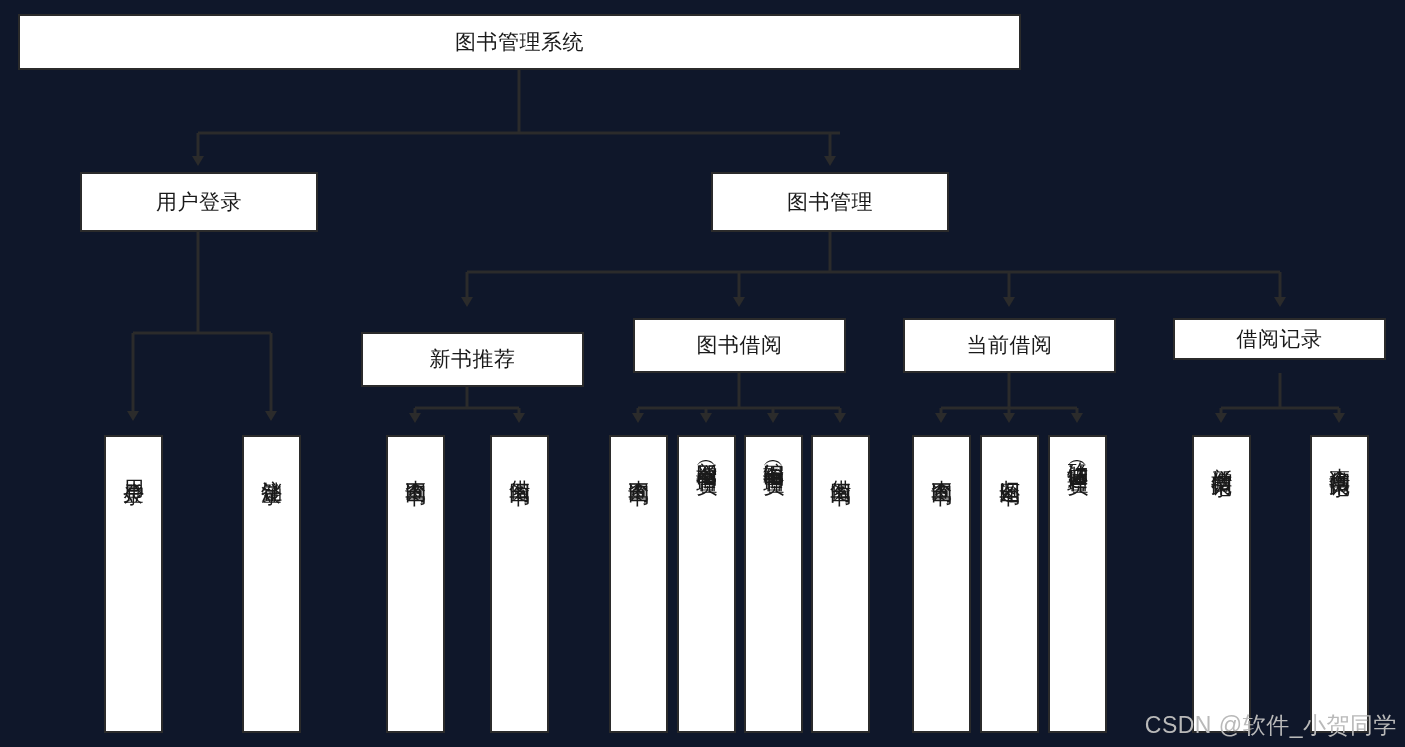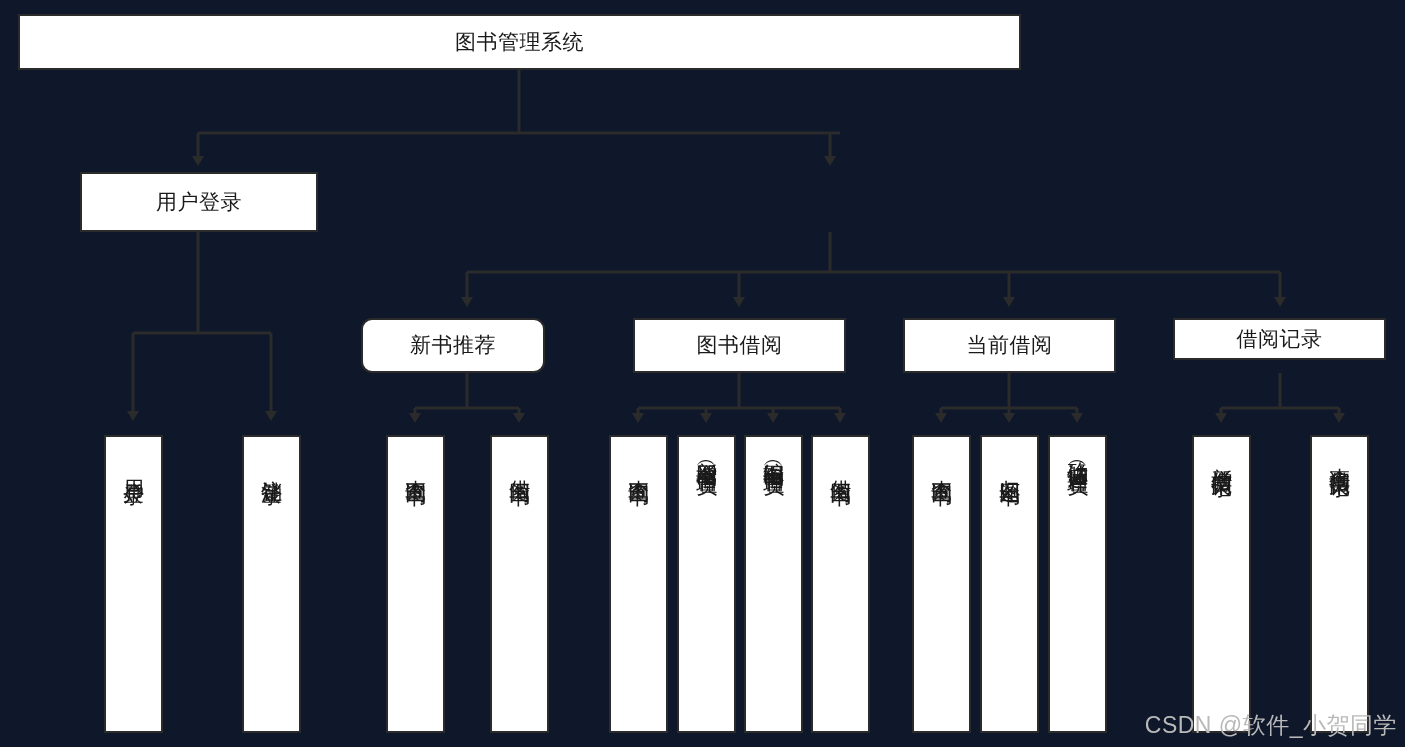--- a/index.html
+++ b/index.html
@@ -120,22 +120,25 @@
   </svg>
 
   <div class="node" style="left:18px; top:14px; width:1003px; height:56px;">
     <span class="label">图书管理系统</span>
   </div>
 
   <div class="node" style="left:80px; top:172px; width:238px; height:60px;">
     <span class="label">用户登录</span>
   </div>
 
-
-  <div class="node" style="left:361px; top:318px; width:184px; height:55px;border-radius:11px;">
+  <div class="node" style="left:711px; top:172px; width:238px; height:60px;">
+    <span class="label">图书管理</span>
+  </div>
+
+  <div class="node" style="left:361px; top:332px; width:223px; height:55px;">
     <span class="label">新书推荐</span>
   </div>
 
   <div class="node" style="left:903px; top:318px; width:213px; height:55px;">
     <span class="label">当前借阅</span>
   </div>
 
   <div class="node" style="left:633px; top:318px; width:213px; height:55px;">
     <span class="label">图书借阅</span>
   </div>

